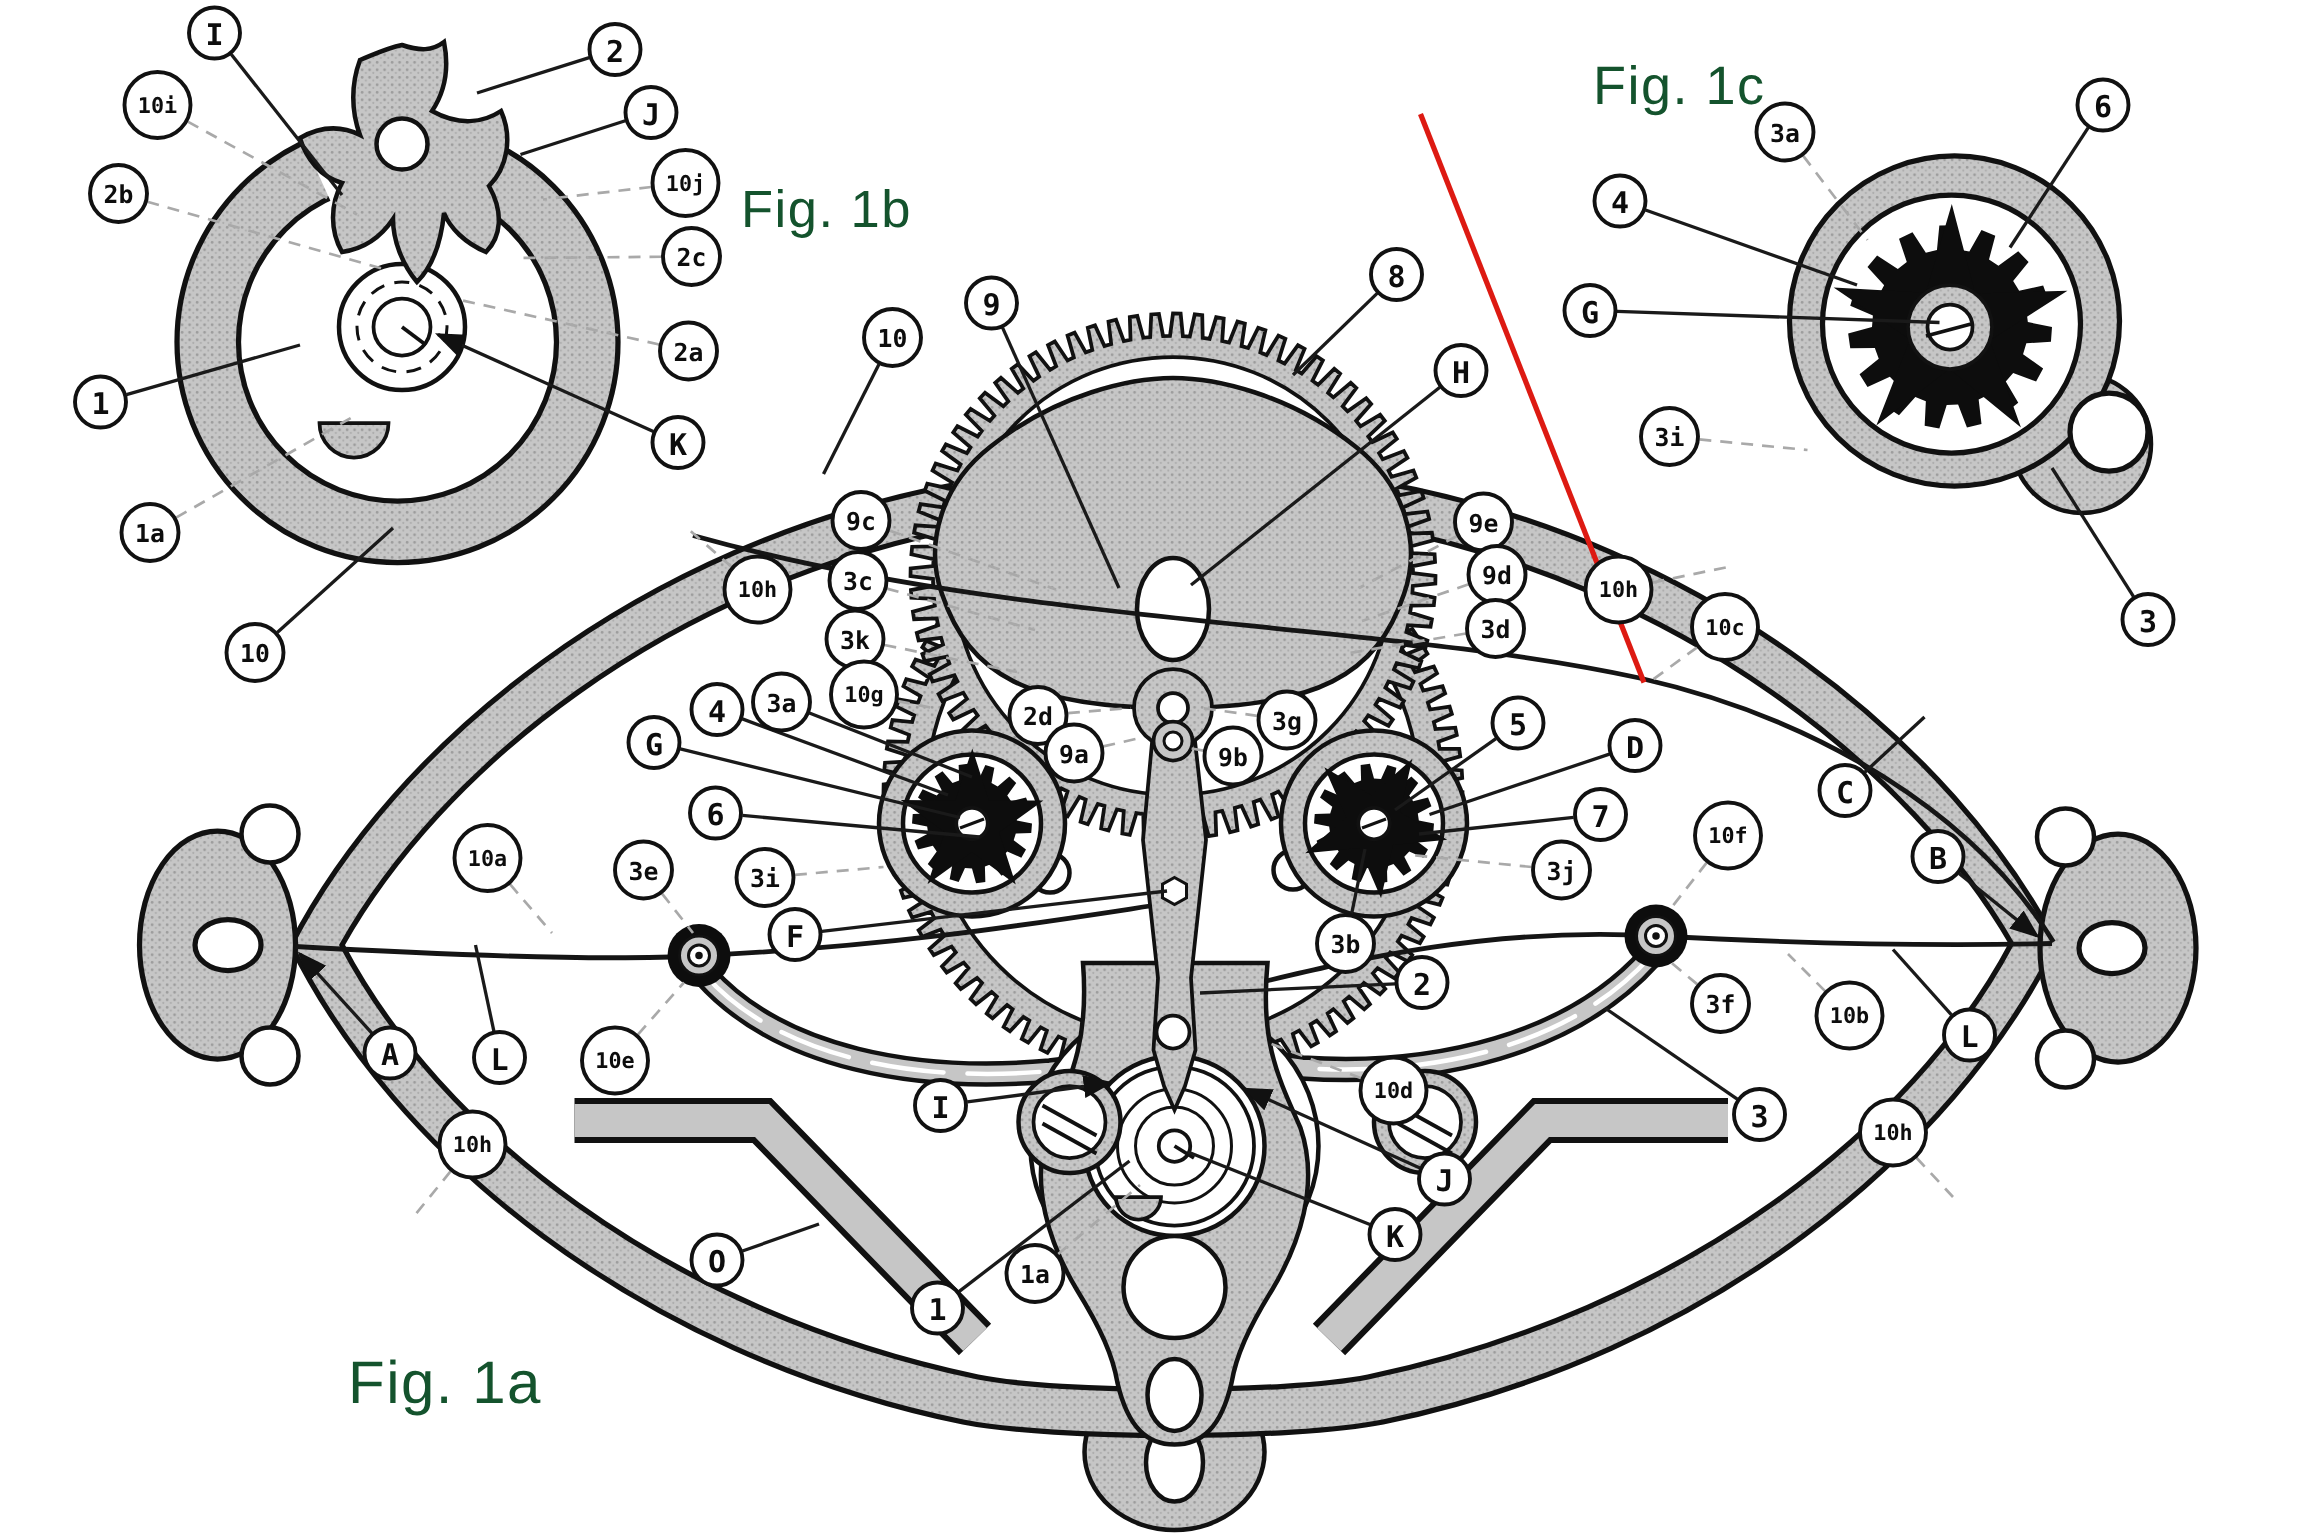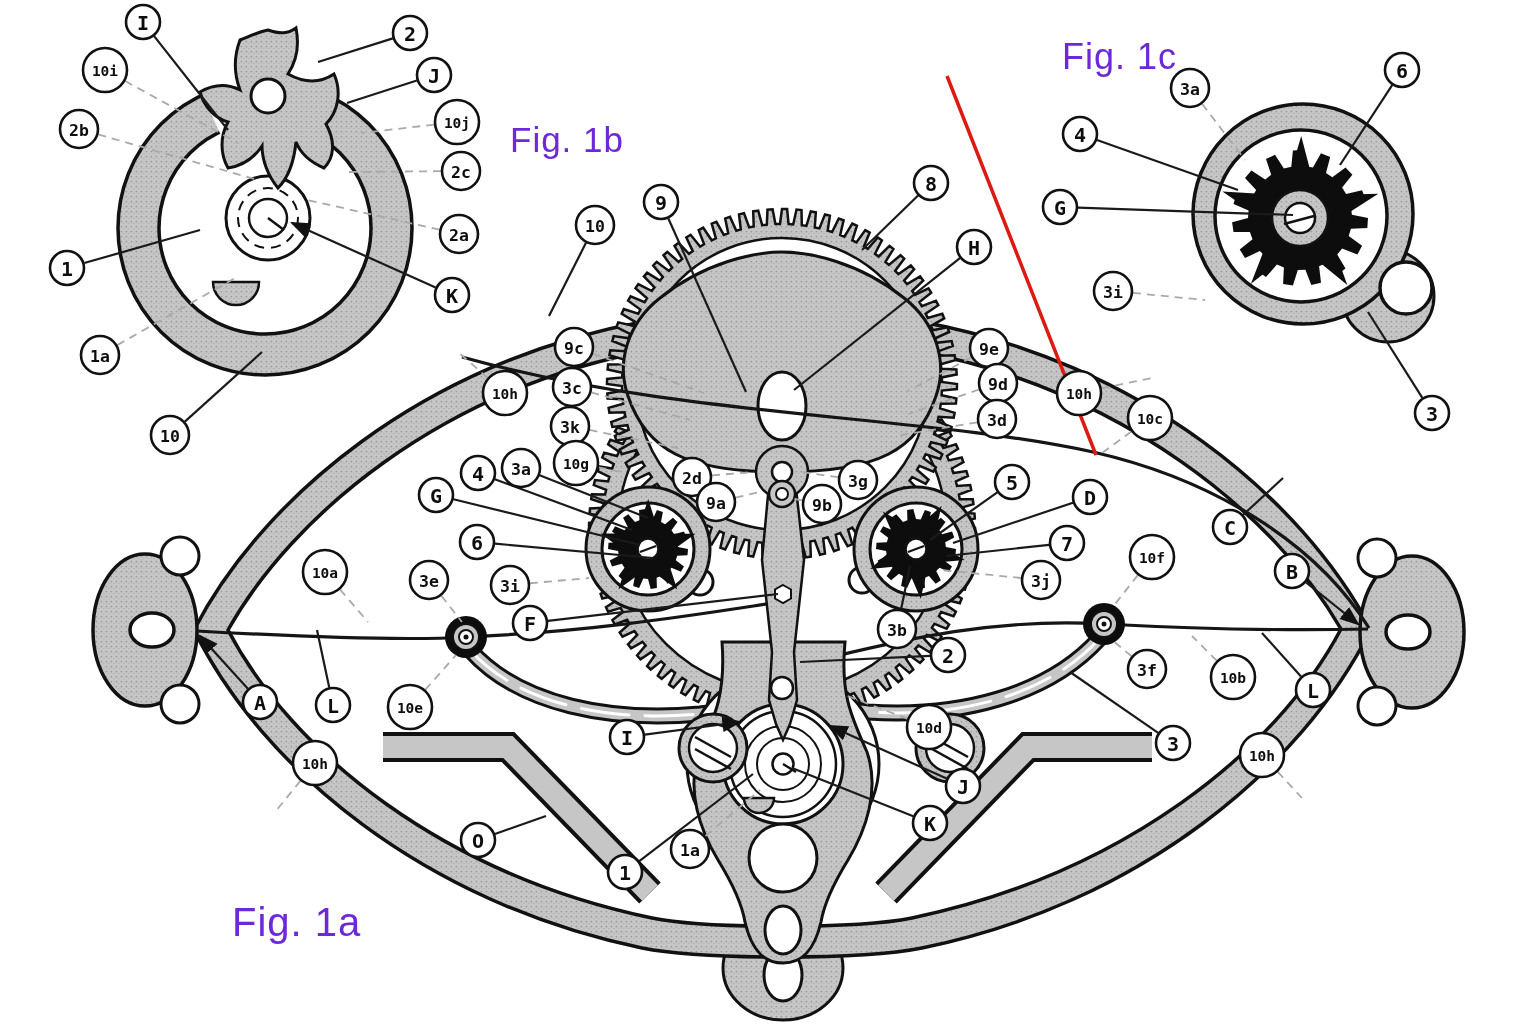--- a/index.html
+++ b/index.html
@@ -1,22 +1,22 @@
 <!DOCTYPE html>
 <html><head>
 <meta charset="utf-8">
 <style>
   html,body{margin:0;padding:0;background:#ffffff;}
   .stage{position:relative;width:1536px;height:1024px;background:#ffffff;overflow:hidden;
          font-family:"Liberation Sans",sans-serif;}
   svg{position:absolute;left:0;top:0;}
-  .fig-title{position:absolute;color:#6d28d9;font-family:"Liberation Sans",sans-serif;
+  .fig-title{position:absolute;color:#14532d;font-family:"Liberation Sans",sans-serif;
              white-space:nowrap;letter-spacing:1px;}
   #title-1a{font-size:40px;}
-  #title-1b{font-size:35px;margin-left:16px;}
+  #title-1b{font-size:35px;}
   #title-1c{font-size:36px;}
   .annotation{position:absolute;font-weight:bold;font-size:30px;line-height:37px;
               font-family:"Liberation Sans",sans-serif;white-space:pre-line;}
 </style>
 </head>
 <body>
 
 <div class="stage">
   <svg width="1536" height="1024" viewBox="0 0 1536 1024">
     <defs>

